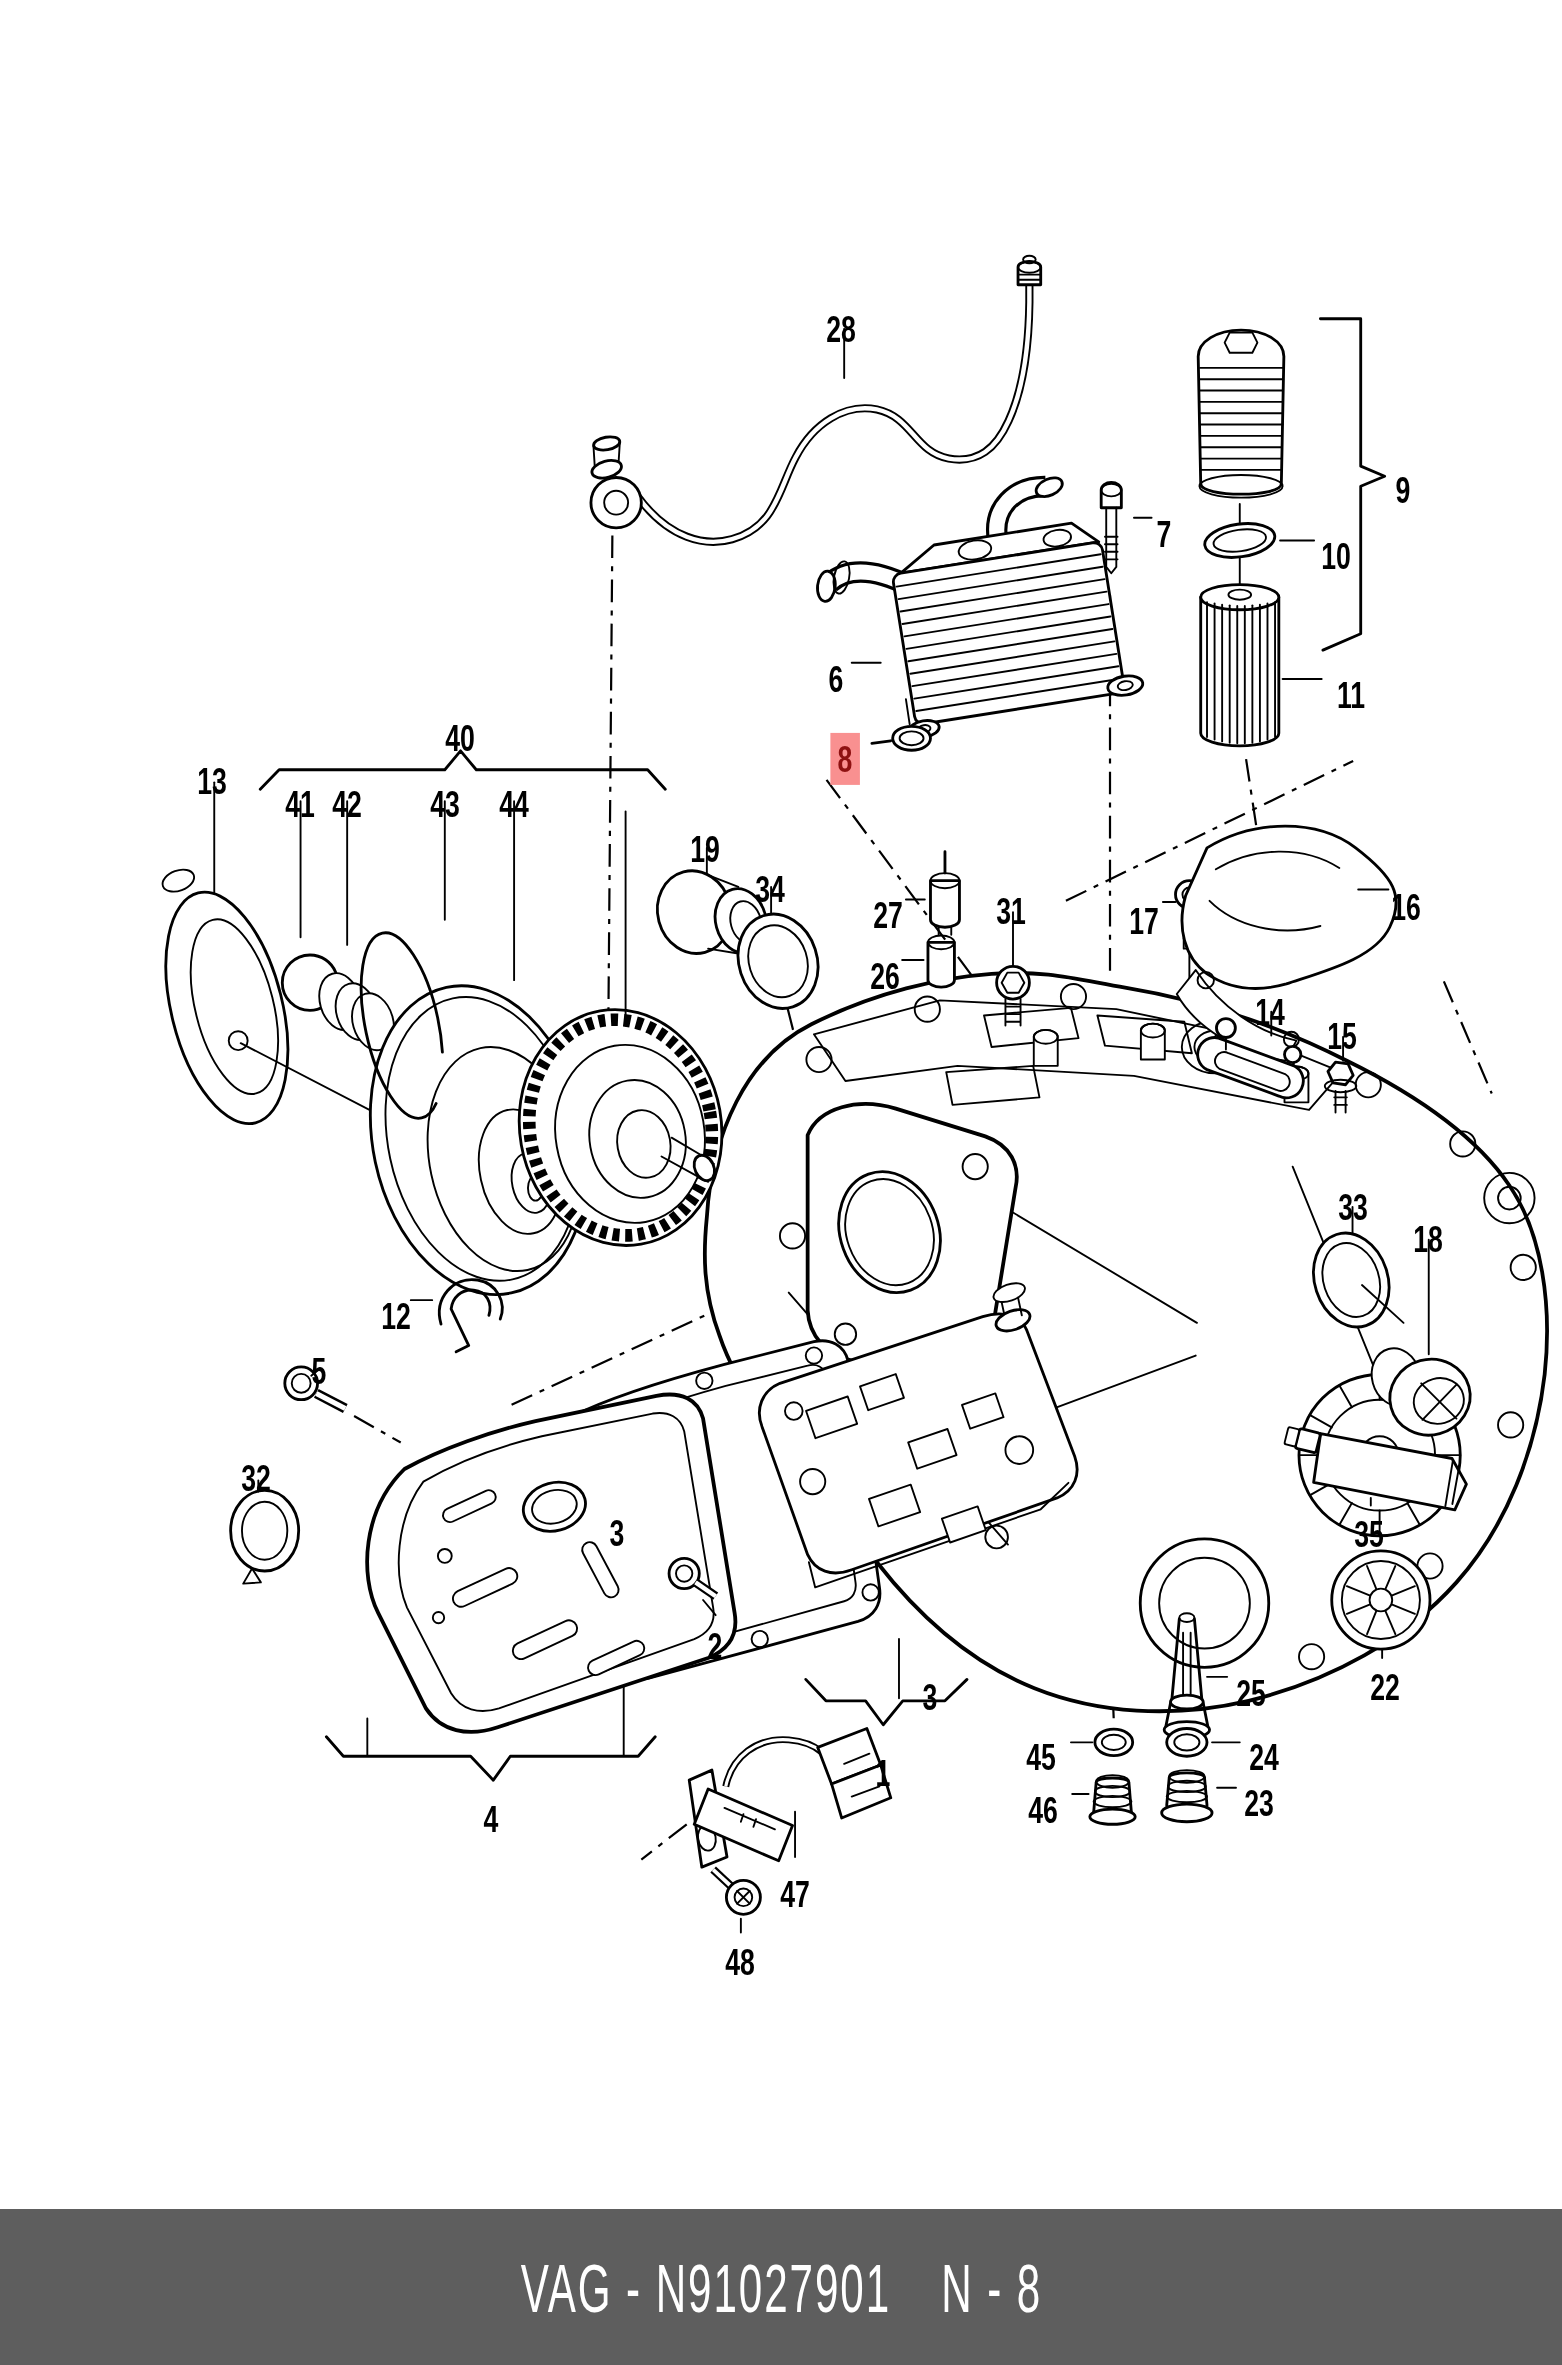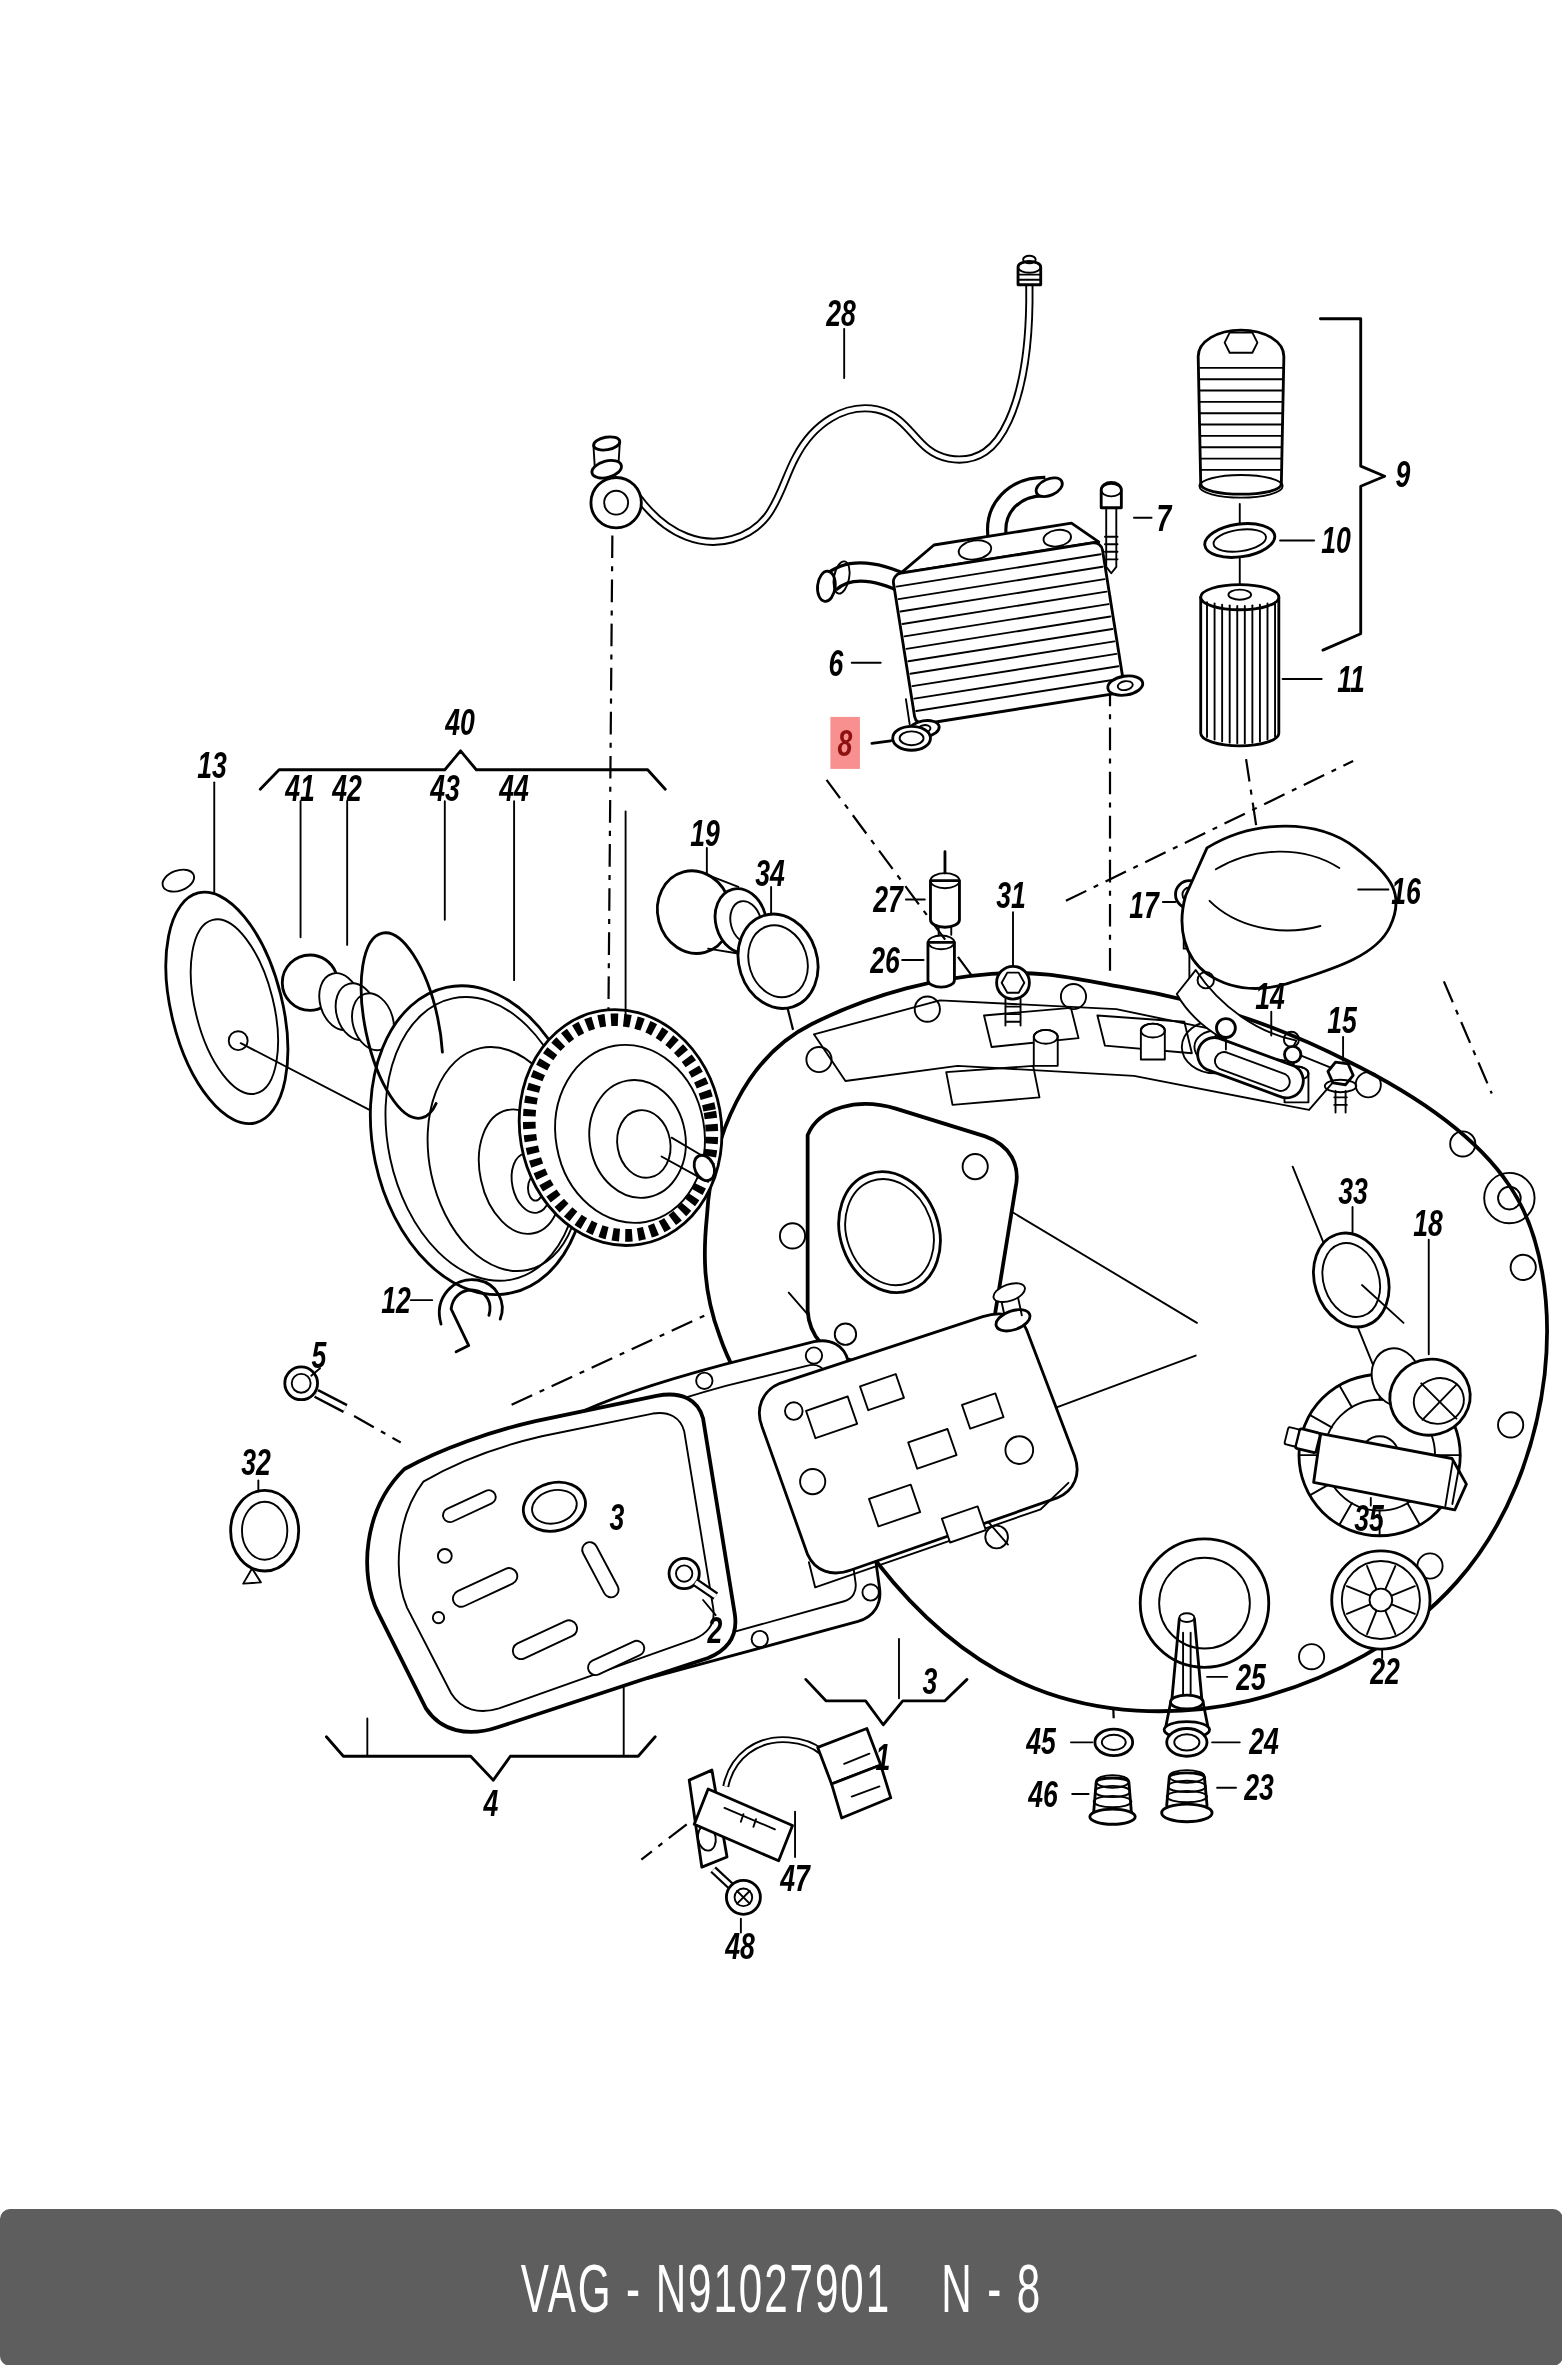--- a/index.html
+++ b/index.html
@@ -1,19 +1,19 @@
 <!DOCTYPE html>
 <html style="font-size:10px"><head>
 <meta charset="utf-8">
 <style>
   html,body{margin:0;padding:0;background:#ffffff;}
   body{width:1563px;height:2366px;position:relative;font-family:"Liberation Sans",sans-serif;}
   .stage{position:absolute;inset:0;}
   svg.art{position:absolute;left:0;top:0;width:1563px;height:2366px;}
-  #callouts{position:absolute;left:0;top:0;width:1563px;height:1802px;font-style:italic;}
+  #callouts{position:absolute;left:0;top:16px;width:1563px;height:1802px;}
   .callout{
     position:absolute;
     transform:translate(-50%,-50%) scaleX(0.72);
     font-size:37px;font-weight:700;color:#000;
     white-space:nowrap;line-height:1;
   }
   .callout.highlight{padding:7.6px 10px;}
   .footer{
     position:absolute;left:0;bottom:0;width:1563px;height:157px;
     display:flex;align-items:center;justify-content:center;
@@ -460,21 +460,21 @@
       <div class="callout" style="left: 883px; top: 1757px;">1</div>
       <div class="callout" style="left: 1041px; top: 1741px;">45</div>
       <div class="callout" style="left: 1264px; top: 1741px;">24</div>
       <div class="callout" style="left: 1043px; top: 1794px;">46</div>
       <div class="callout" style="left: 1259px; top: 1787px;">23</div>
       <div class="callout" style="left: 491px; top: 1803px;">4</div>
       <div class="callout" style="left: 795px; top: 1878px;">47</div>
       <div class="callout" style="left: 740px; top: 1946px;">48</div>
     </div>
 
-<div class="footer" style="background-color: rgb(94, 94, 94); border-radius: 10px;">
+<div class="footer" style="background-color: rgb(94, 94, 94);">
   <div class="footer-text" style="color: rgb(255, 255, 255);">
     <span>VAG - N91027901</span>
     <span>N - 8</span>
   </div>
 </div>
 
 </div>
 
 
 </body></html>

